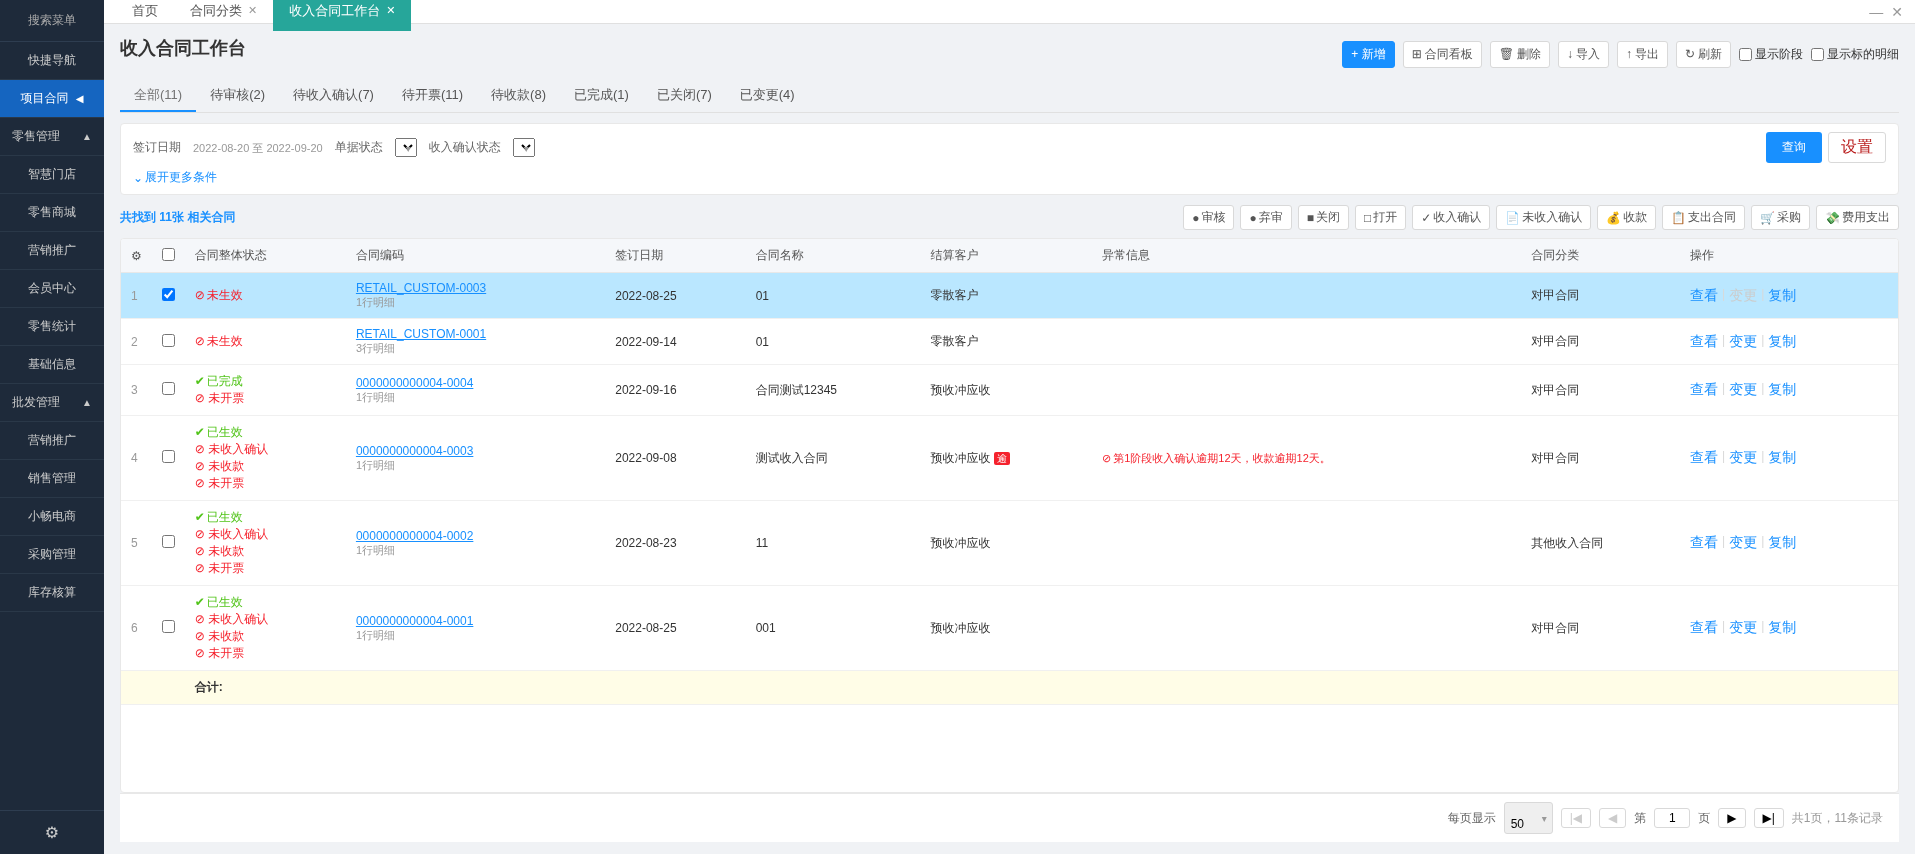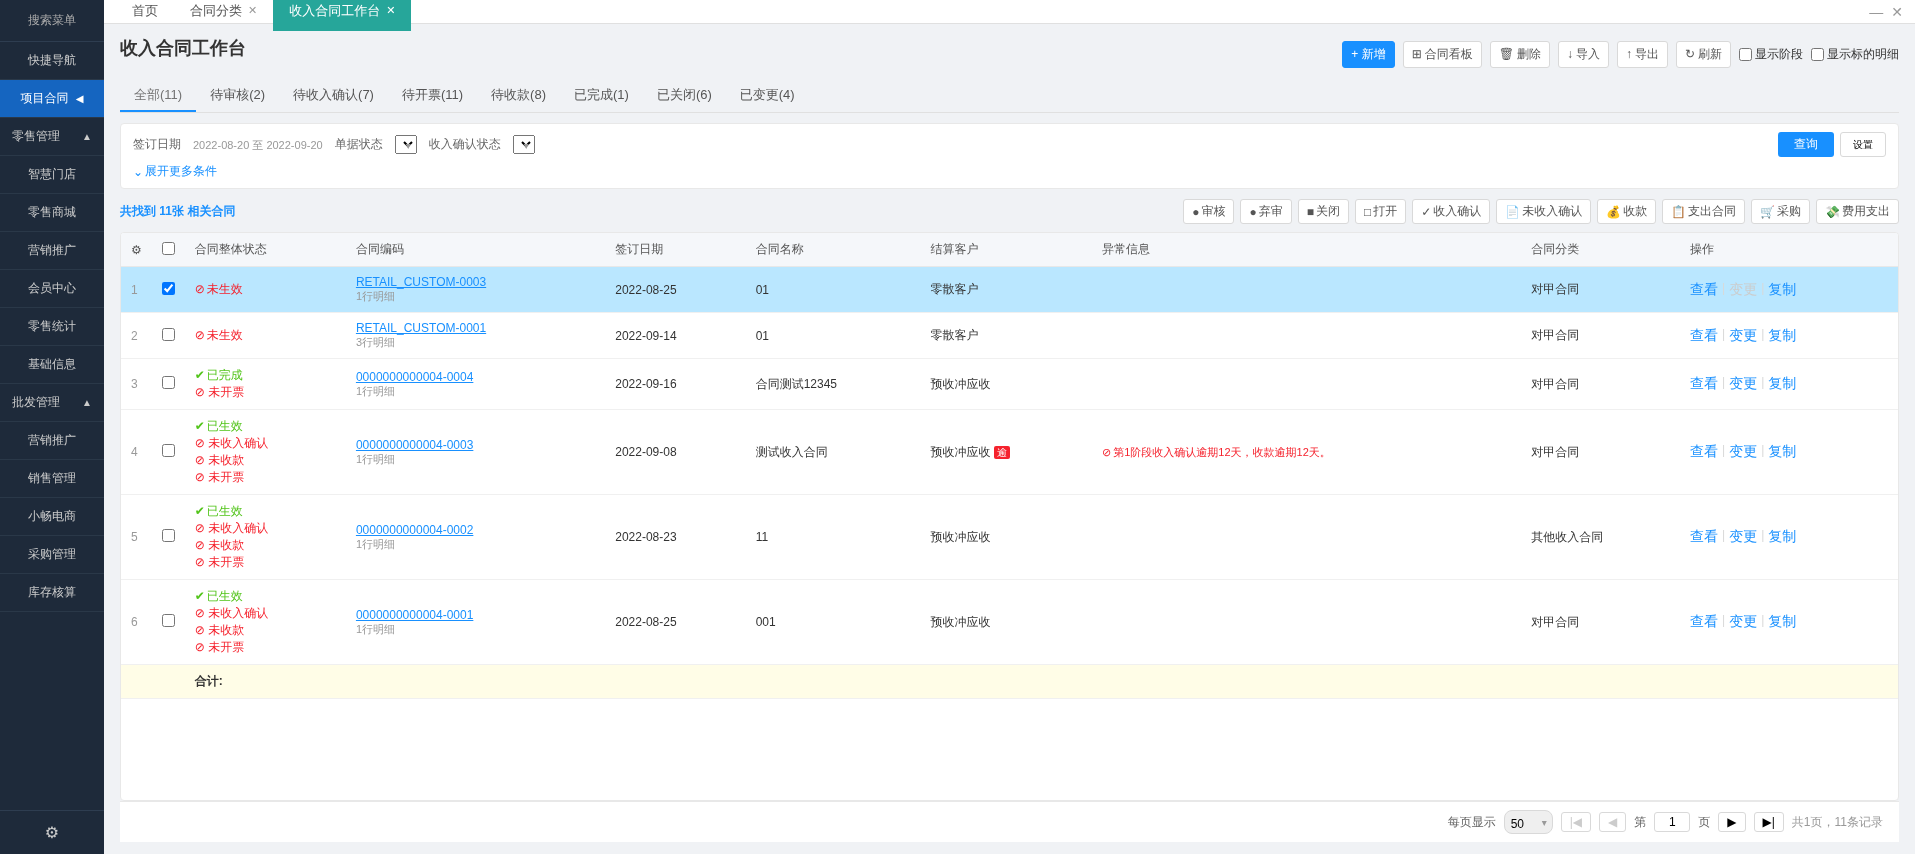--- a/index.html
+++ b/index.html
@@ -44,21 +44,21 @@
     .filter-date-btns { display: flex; gap: 4px; align-items: center; }
     .date-btn { padding: 2px 8px; border: 1px solid #d9d9d9; border-radius: 3px; cursor: pointer; font-size: 12px; color: #555; background: #fff; }
     .date-btn.active { background: #26b5a8; color: #fff; border-color: #26b5a8; }
     .date-range { font-size: 11px; color: #999; margin-top: 2px; }
     .filter-select { display: flex; align-items: center; gap: 6px; }
     .filter-select-wrapper { position: relative; }
     .filter-select-wrapper::after { content: "▾"; position: absolute; right: 6px; top: 50%; transform: translateY(-50%); color: #999; pointer-events: none; font-size: 10px; }
     .expand-btn { color: #1890ff; cursor: pointer; font-size: 12px; display: flex; align-items: center; gap: 2px; }
     .filter-btn-area { display: flex; gap: 6px; margin-left: auto; }
     .btn-query { background: #1890ff; color: #fff; border: none; padding: 4px 16px; border-radius: 3px; cursor: pointer; font-size: 12px; }
-    .btn-set { background: #fff; color: #000000; border: 1px solid #d9d9d9; padding: 4px 12px; border-radius: 3px; cursor: pointer; font-size: 10px; }
+    .btn-set { background: #fff; color: #b91c1c; border: 1px solid #d9d9d9; padding: 4px 12px; border-radius: 3px; cursor: pointer; font-size: 16px; }
 
     
     .action-bar { display: flex; align-items: center; gap: 8px; margin-bottom: 8px; flex-shrink: 0; }
     .action-info { font-size: 12px; color: #555; }
     .action-info span { color: #1890ff; font-weight: bold; }
     .action-btns { display: flex; gap: 6px; margin-left: auto; flex-wrap: wrap; }
     .action-btn { display: flex; align-items: center; gap: 2px; padding: 3px 8px; border: 1px solid #d9d9d9; background: #fff; border-radius: 3px; cursor: pointer; font-size: 12px; color: #555; }
 
     
     .table-wrapper { flex: 1; overflow: auto; background: #fff; border: 1px solid #e8e8e8; border-radius: 4px; }
@@ -76,21 +76,21 @@
     .op-sep { color: #d9d9d9; }
     .error-text { color: #f5222d; font-size: 11px; }
     .warn-icon { color: #f5222d; margin-right: 2px; }
     .col-sort { cursor: pointer; display: inline-flex; align-items: center; gap: 2px; }
 
     
     .total-row { background: #fffde7 !important; font-weight: bold; }
 
     
     .pagination { display: flex; align-items: center; justify-content: flex-end; padding: 8px 16px; background: #fff; border-top: 1px solid #e8e8e8; gap: 8px; flex-shrink: 0; font-size: 12px; }
-    .page-size-select { padding: 6px 20px 2px 6px; border: 1px solid #d9d9d9; border-radius: 8px; appearance: none; font-size: 12px; }
+    .page-size-select { padding: 14px 20px 2px 6px; border: 1px solid #d9d9d9; border-radius: 3px; appearance: none; font-size: 12px; }
     .page-btn { padding: 2px 8px; border: 1px solid #d9d9d9; background: #fff; border-radius: 3px; cursor: pointer; font-size: 12px; }
     .page-btn:disabled { color: #ccc; cursor: default; }
     .page-input { width: 36px; text-align: center; border: 1px solid #d9d9d9; border-radius: 3px; padding: 2px 4px; font-size: 12px; }
     .page-info { color: #999; }
 
     
     .table-wrapper::-webkit-scrollbar { height: 6px; width: 6px; }
     .table-wrapper::-webkit-scrollbar-thumb { background: #c1c1c1; border-radius: 3px; }
 
     .row-num { color: #999; }
@@ -188,21 +188,21 @@
       </div>
     </div>
 
     <div class="status-tabs">
       <div class="status-tab active">全部(11)</div>
       <div class="status-tab">待审核(2)</div>
       <div class="status-tab">待收入确认(7)</div>
       <div class="status-tab">待开票(11)</div>
       <div class="status-tab">待收款(8)</div>
       <div class="status-tab">已完成(1)</div>
-      <div class="status-tab">已关闭(6)</div>
+      <div class="status-tab">已关闭(7)</div>
       <div class="status-tab">已变更(4)</div>
     </div>
 
     <div class="filter-area">
       <div class="filter-row">
         <span class="filter-label">签订日期</span>
         <div>
           <div class="date-range">2022-08-20 至 2022-09-20</div>
         </div>
 

